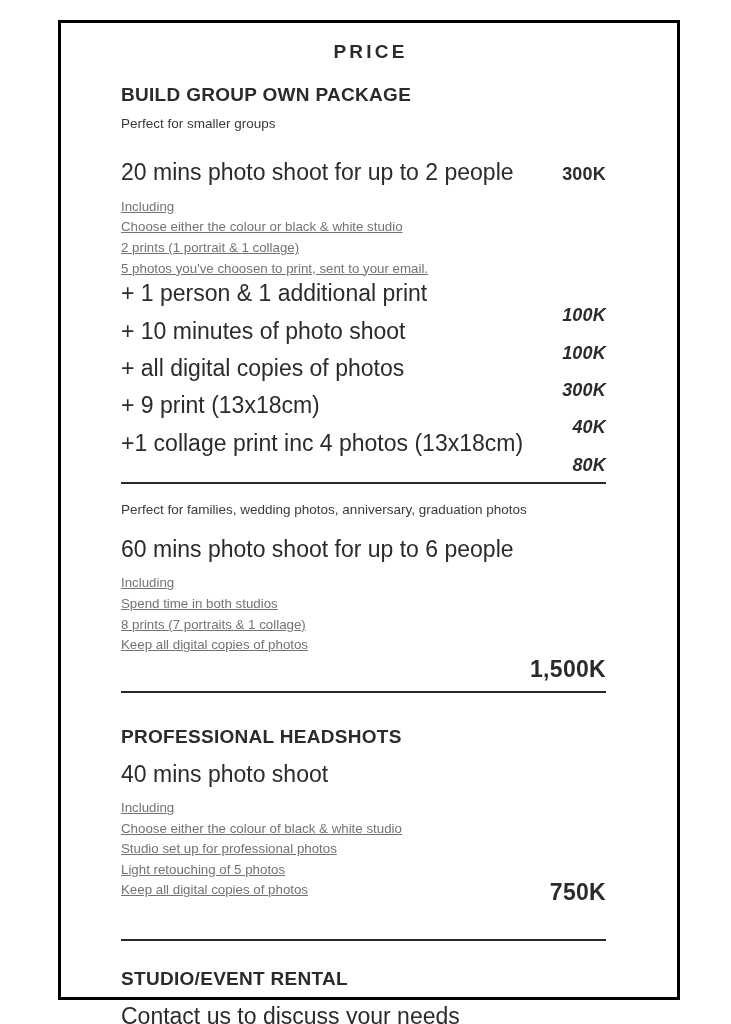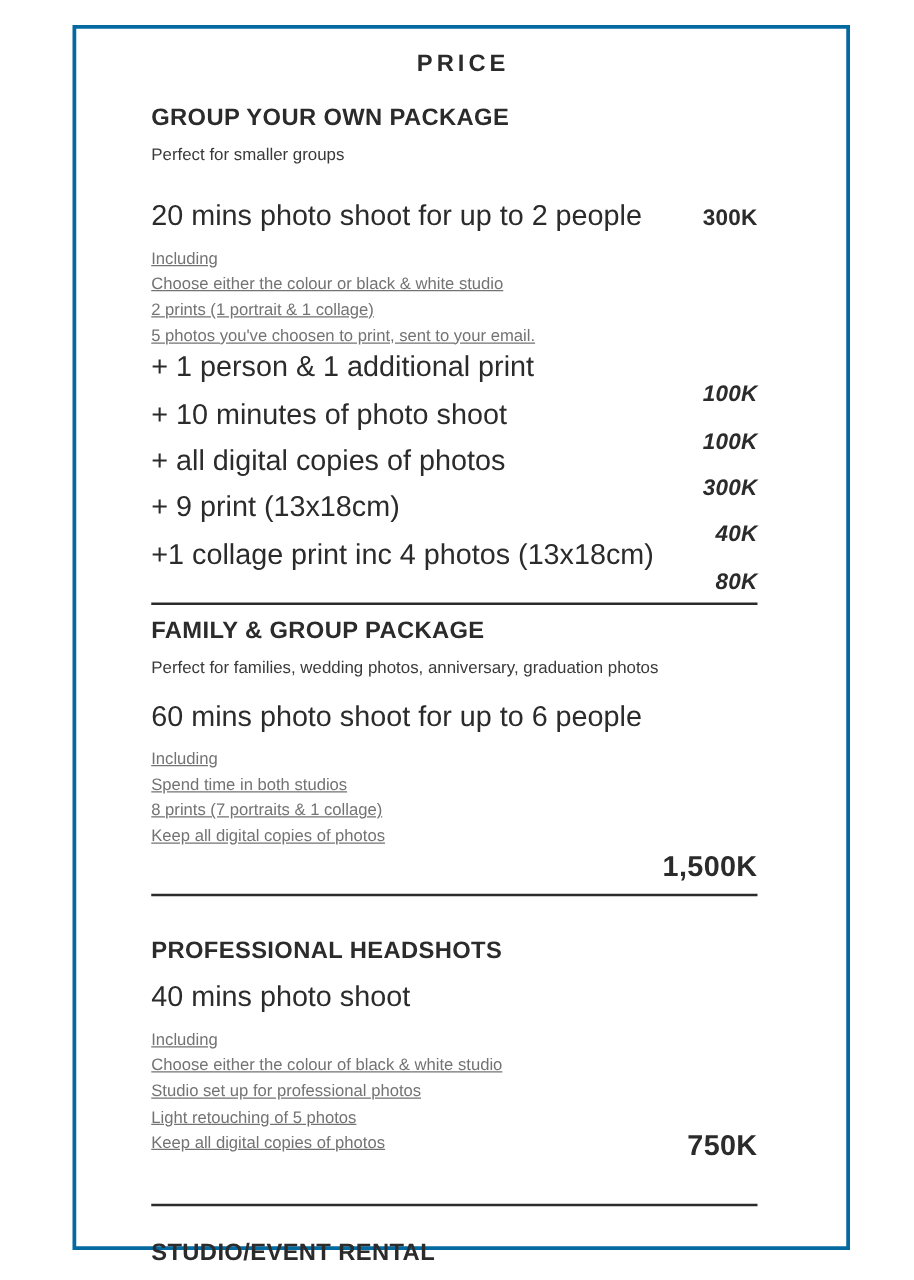--- a/index.html
+++ b/index.html
@@ -15,21 +15,21 @@
     position: relative;
     overflow: hidden;
   }
 
   #page-frame {
     position: absolute;
     left: 58px;
     top: 20px;
     width: 622px;
     height: 980px;
-    border: 3px solid #0369a1;
+    border: 3px solid #000000;
     background: #ffffff;
     box-sizing: border-box;
   }
 
   #sheet {
     position: absolute;
     left: 60px;
     top: 18px;
     width: 485px;
     
@@ -124,21 +124,21 @@
 </style>
 </head>
 <body>
 
 <div id="page-frame">
   <div id="sheet">
 
     <div class="price-title">PRICE</div>
 
     <div>
-      <div class="section-head">GROUP YOUR OWN PACKAGE</div>
+      <div class="section-head">BUILD GROUP OWN PACKAGE</div>
       <div class="section-sub">Perfect for smaller groups</div>
 
       <div class="block-spacer-lg"></div>
 
       <div class="row">
         <div class="row-label">20 mins photo shoot for up to 2 people</div>
         <div class="row-price">300K</div>
       </div>
 
       <div class="block-spacer-sm"></div>
@@ -170,21 +170,20 @@
           <div class="row-price">80K</div>
         </div>
       </div>
     </div>
 
     <div style="height:16px"></div>
     <hr class="rule">
     <div style="height:9px"></div>
 
     <div>
-      <div class="section-head">FAMILY &amp; GROUP PACKAGE</div>
       <div class="section-sub">Perfect for families, wedding photos, anniversary, graduation photos</div>
 
       <div class="block-spacer-md"></div>
 
       <div class="row-label">60 mins photo shoot for up to 6 people</div>
 
       <div class="block-spacer-sm"></div>
 
       <div class="detail">Including</div>
       <div class="detail">Spend time in both studios</div>

